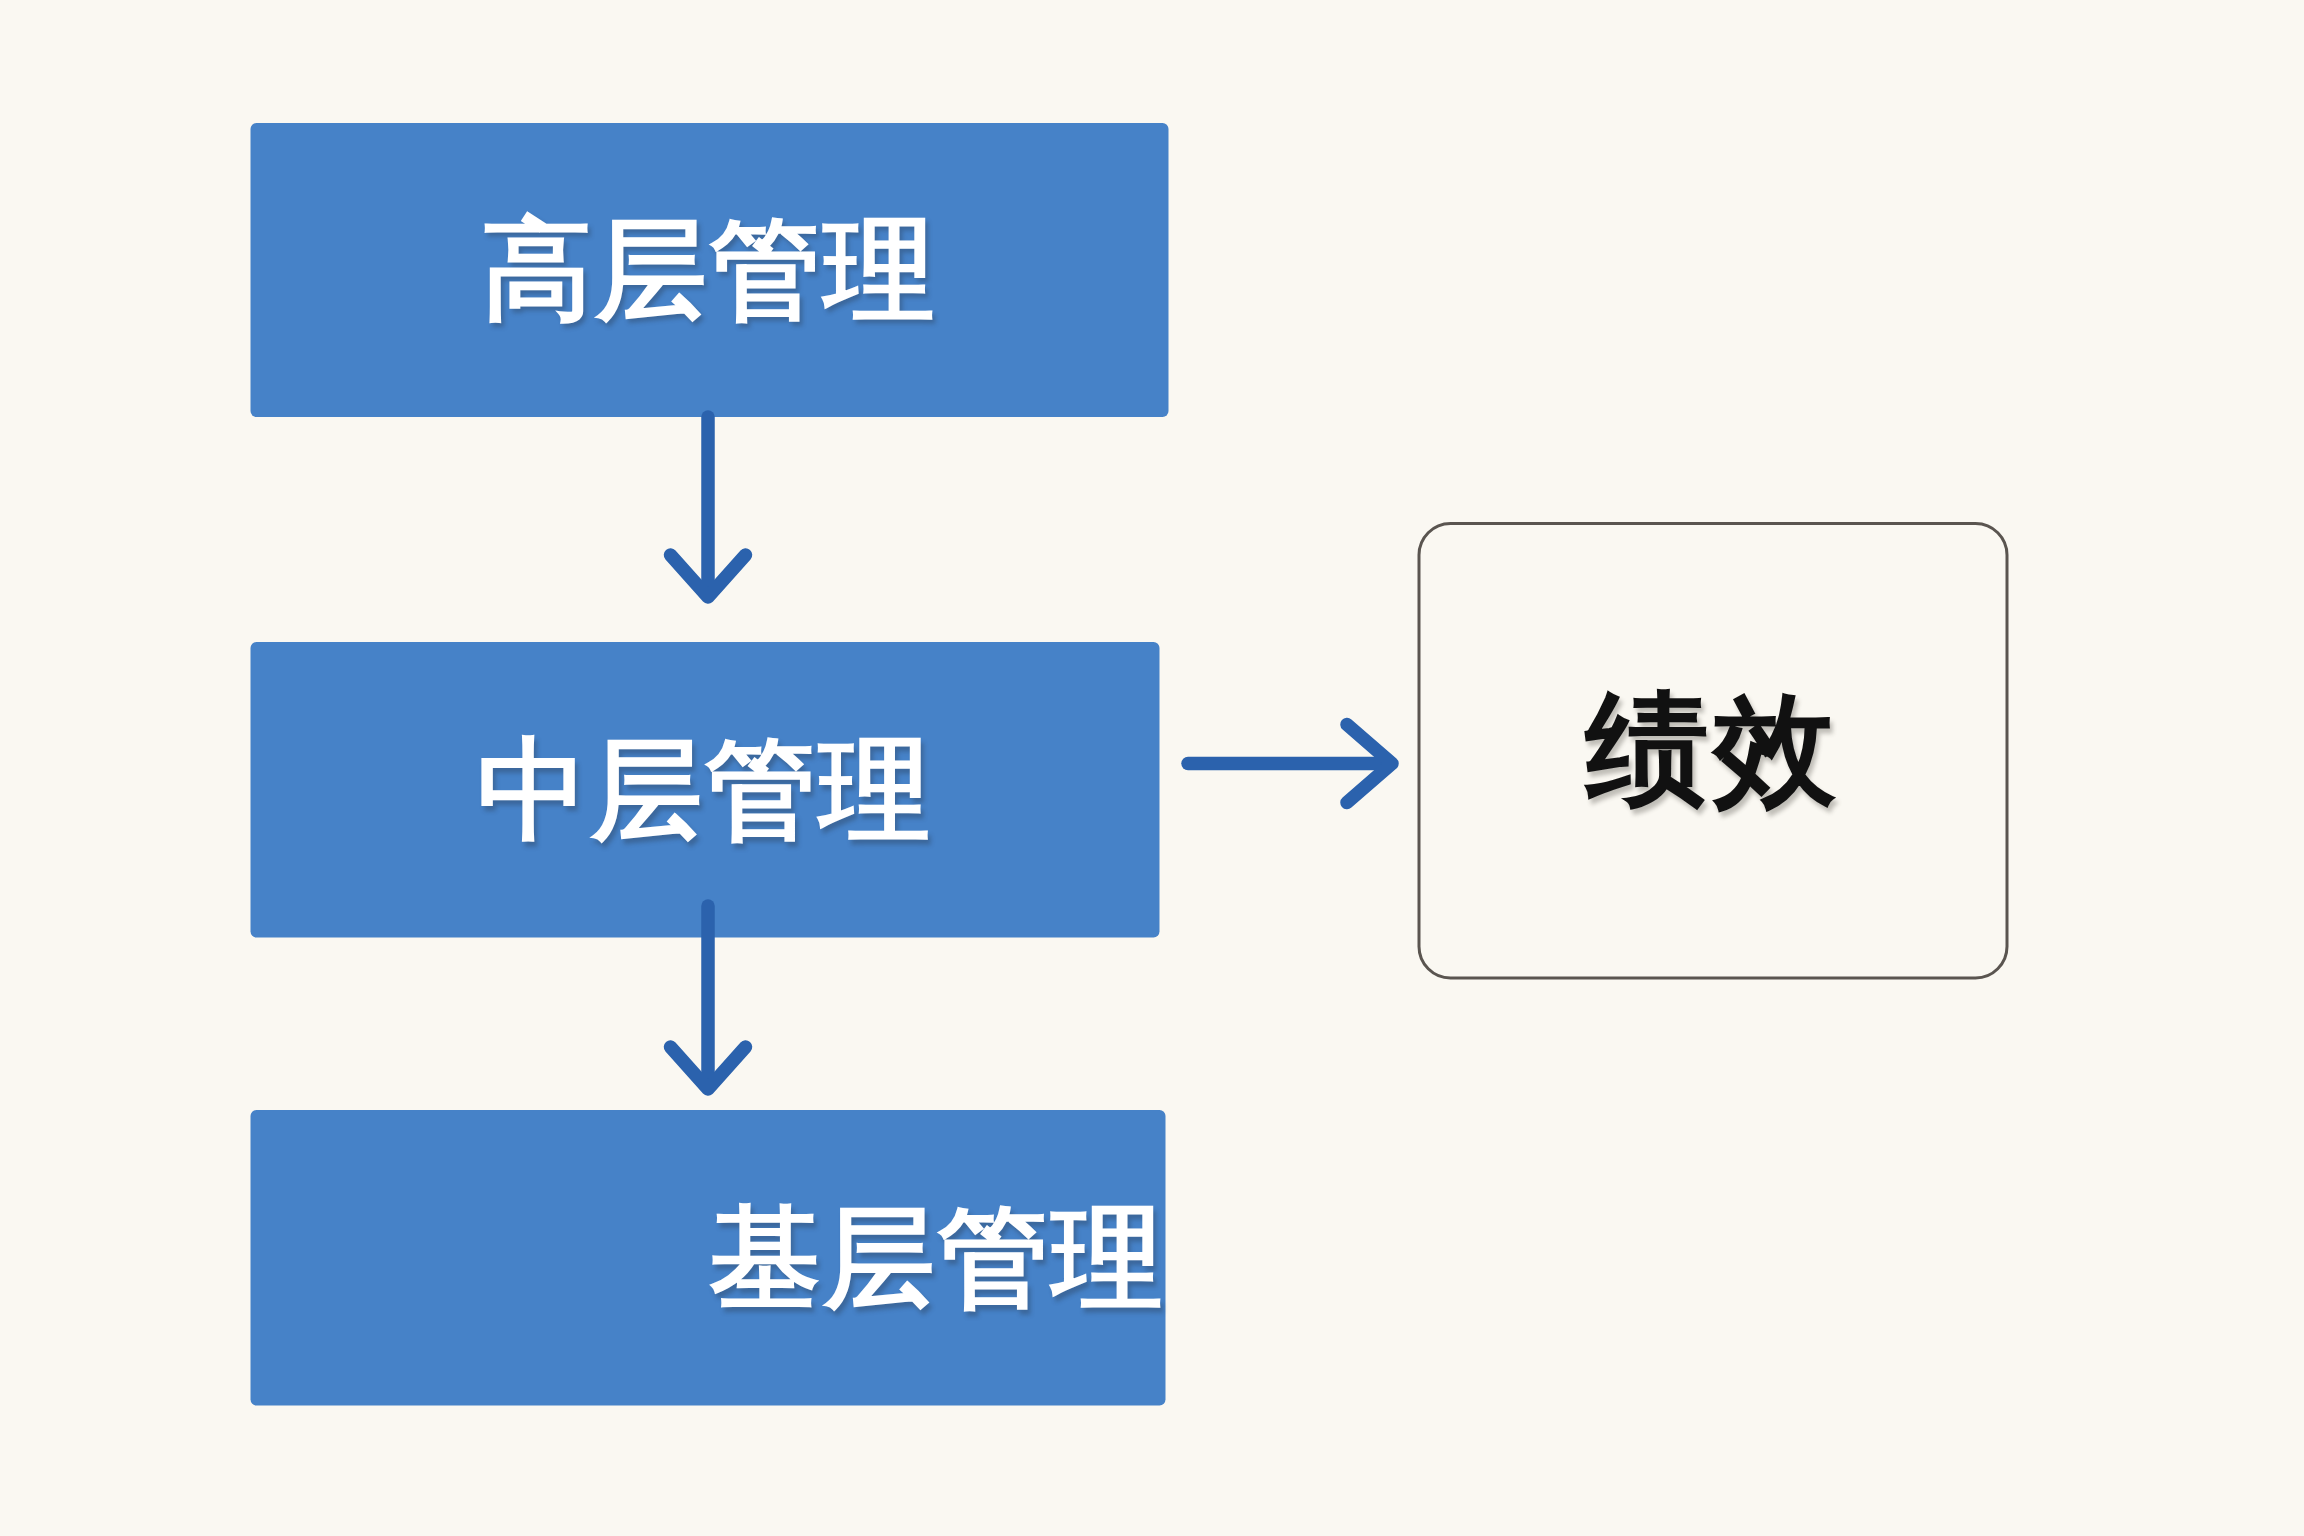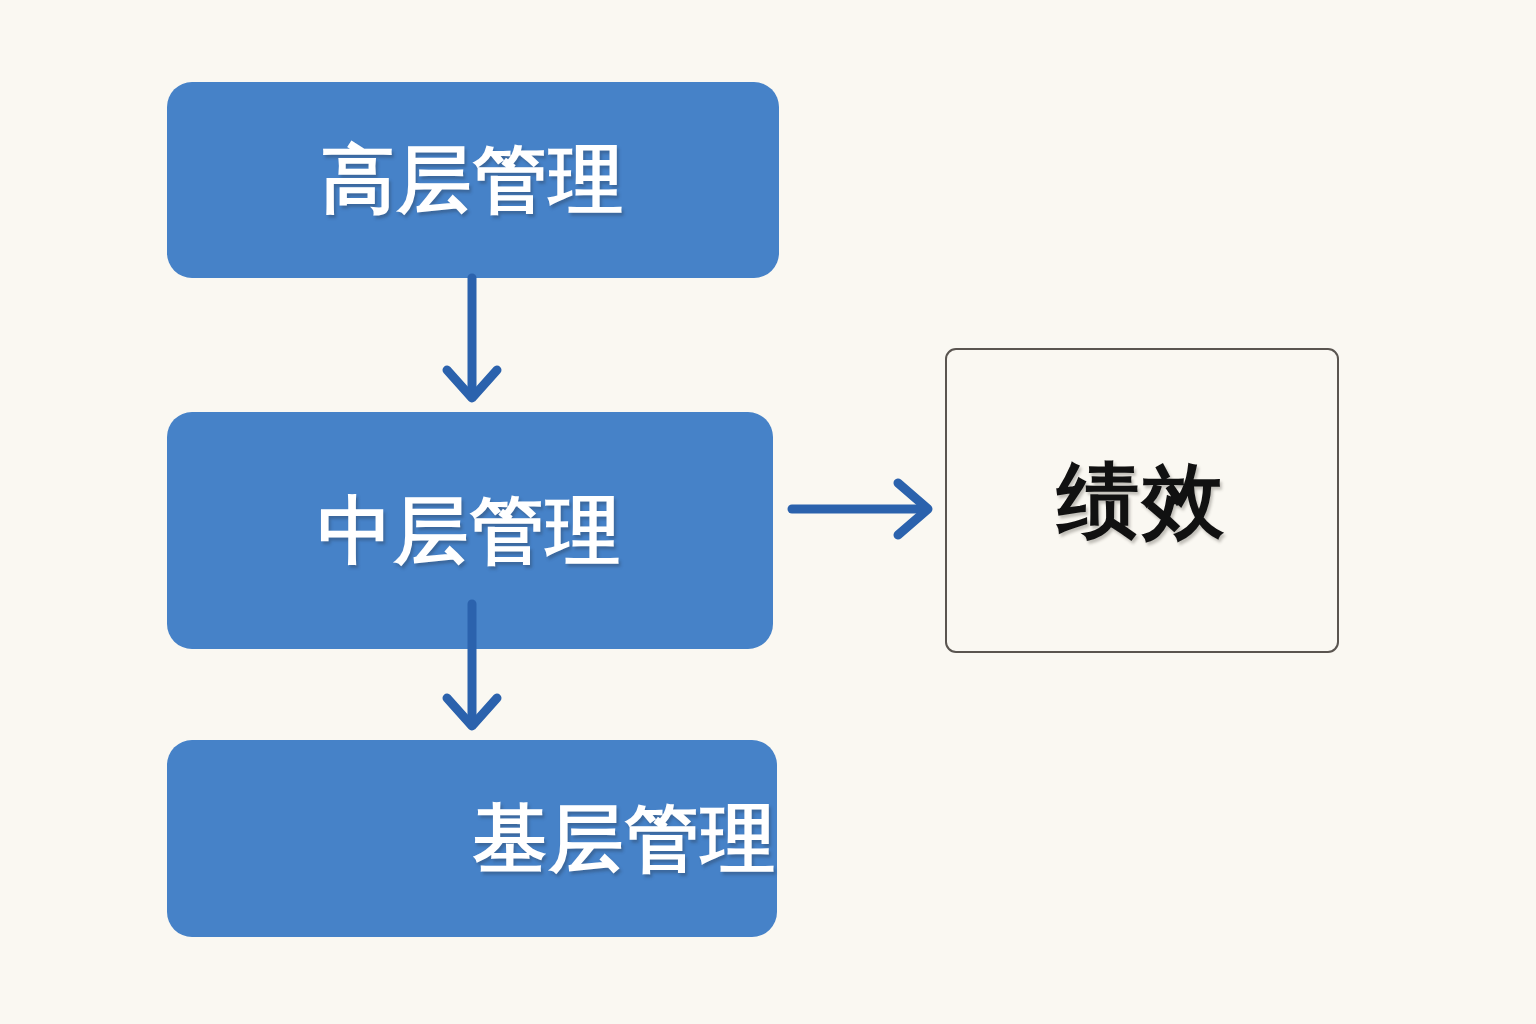--- a/index.html
+++ b/index.html
@@ -19,47 +19,47 @@
     overflow: hidden;
   }
 
   
   .node-box {
     position: absolute;
     box-sizing: border-box;
     display: flex;
     align-items: center;
     justify-content: center;
-    border-radius: 25px;
+    border-radius: 4px;
     background: #4682c8;
   }
   .node-box .node-label {
     color: #ffffff;
     font-weight: bold;
     font-size: 74px;
     line-height: 1;
     letter-spacing: 2px;
     white-space: nowrap;
     text-shadow: 2px 3px 3px rgba(40, 55, 75, 0.35);
   }
 
   #box-top    { left: 167px; top: 82px;  width: 612px; height: 196px; }
-  #box-middle { left: 167px; top: 412px; width: 606px; height: 237px; align-items: center; }
+  #box-middle { left: 167px; top: 428px; width: 606px; height: 197px; align-items: center; }
   #box-bottom { left: 167px; top: 740px; width: 610px; height: 197px; justify-content: flex-end; }
 
   
   #box-outcome {
     position: absolute;
     box-sizing: border-box;
     left: 945px;
     top: 348px;
     width: 394px;
     height: 305px;
     border: 2px solid #5a5550;
-    border-radius: 11px;
+    border-radius: 22px;
     background: transparent;
     display: flex;
     align-items: center;
     justify-content: center;
   }
   #box-outcome .node-label {
     color: #111111;
     font-weight: bold;
     font-size: 82px;
     line-height: 1;

